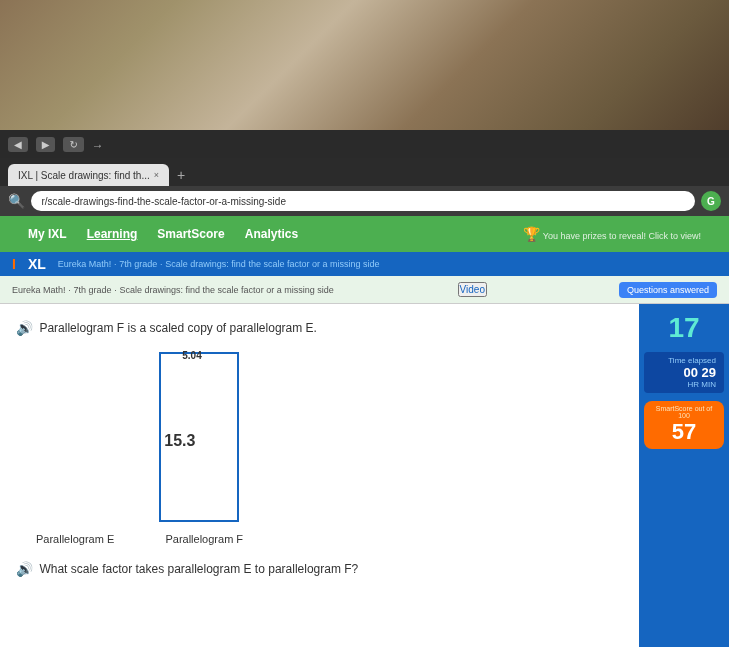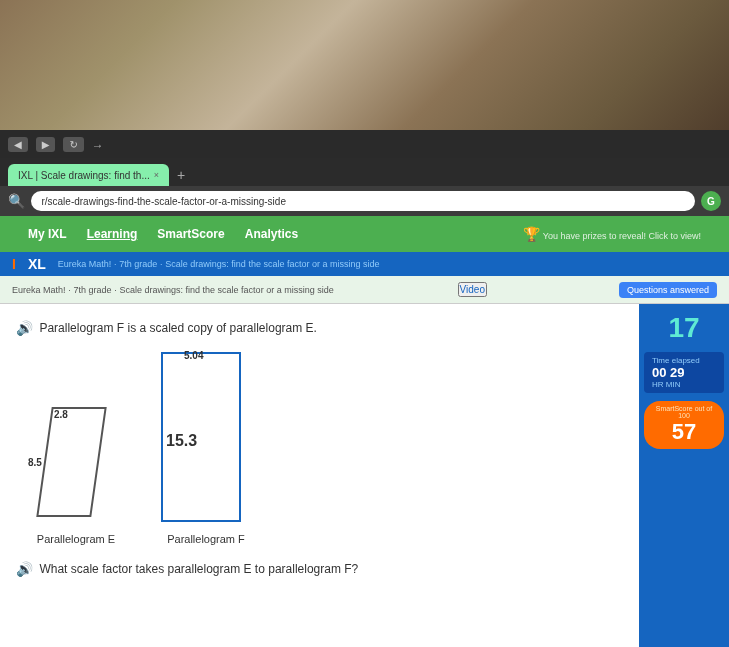--- a/index.html
+++ b/index.html
@@ -56,21 +56,21 @@
     
     .tab-bar {
       display: flex;
       align-items: flex-end;
       padding: 4px 8px 0 8px;
       gap: 2px;
       background: #2b2b2b;
       height: 28px;
     }
     .tab {
-      background: #86efac;
+      background: #e5e5e5;
       border-radius: 6px 6px 0 0;
       padding: 3px 10px;
       font-size: 10px;
       color: #333;
       display: flex;
       align-items: center;
       gap: 4px;
       height: 22px;
     }
     .tab-close {
@@ -241,39 +241,39 @@
     }
     .questions-count {
       color: #5eead4;
       font-size: 28px;
       font-weight: bold;
     }
     .time-elapsed-box {
       background: #0D47A1;
       border-radius: 4px;
       padding: 4px 8px;
-      text-align: left;
+      text-align: right;
       width: 80px;
     }
     .time-label {
       color: #90CAF9;
       font-size: 8px;
     }
     .time-value {
       color: white;
       font-size: 13px;
       font-weight: bold;
     }
     .time-detail {
       color: #90CAF9;
       font-size: 8px;
     }
     .smartscore-box {
       background: #FF6B00;
-      border-radius: 16px;
+      border-radius: 8px;
       padding: 4px 8px;
       text-align: center;
       width: 80px;
     }
     .smartscore-label {
       color: #FFE0B2;
       font-size: 7px;
     }
     .smartscore-value {
       color: white;
@@ -456,25 +456,20 @@
     <div class="problem-area">
 
       <div class="problem-title">
         <span class="speaker-icon">🔊</span>
         <span>Parallelogram F is a scaled copy of parallelogram E.</span>
       </div>
 
       <div class="diagrams-container">
 
         <div class="diagram-wrapper">
-          <div class="para-e-container">
-            <div class="para-e"></div>
-            <span class="label-2-8">2.8</span>
-            <span class="label-8-5">8.5</span>
-          </div>
           <span class="diagram-label">Parallelogram E</span>
         </div>
 
         <div class="diagram-wrapper">
           <div class="para-f-container">
             <div class="para-f"></div>
             <span class="label-5-04">5.04</span>
             <span class="label-15-3">15.3</span>
           </div>
           <span class="diagram-label">Parallelogram F</span>

